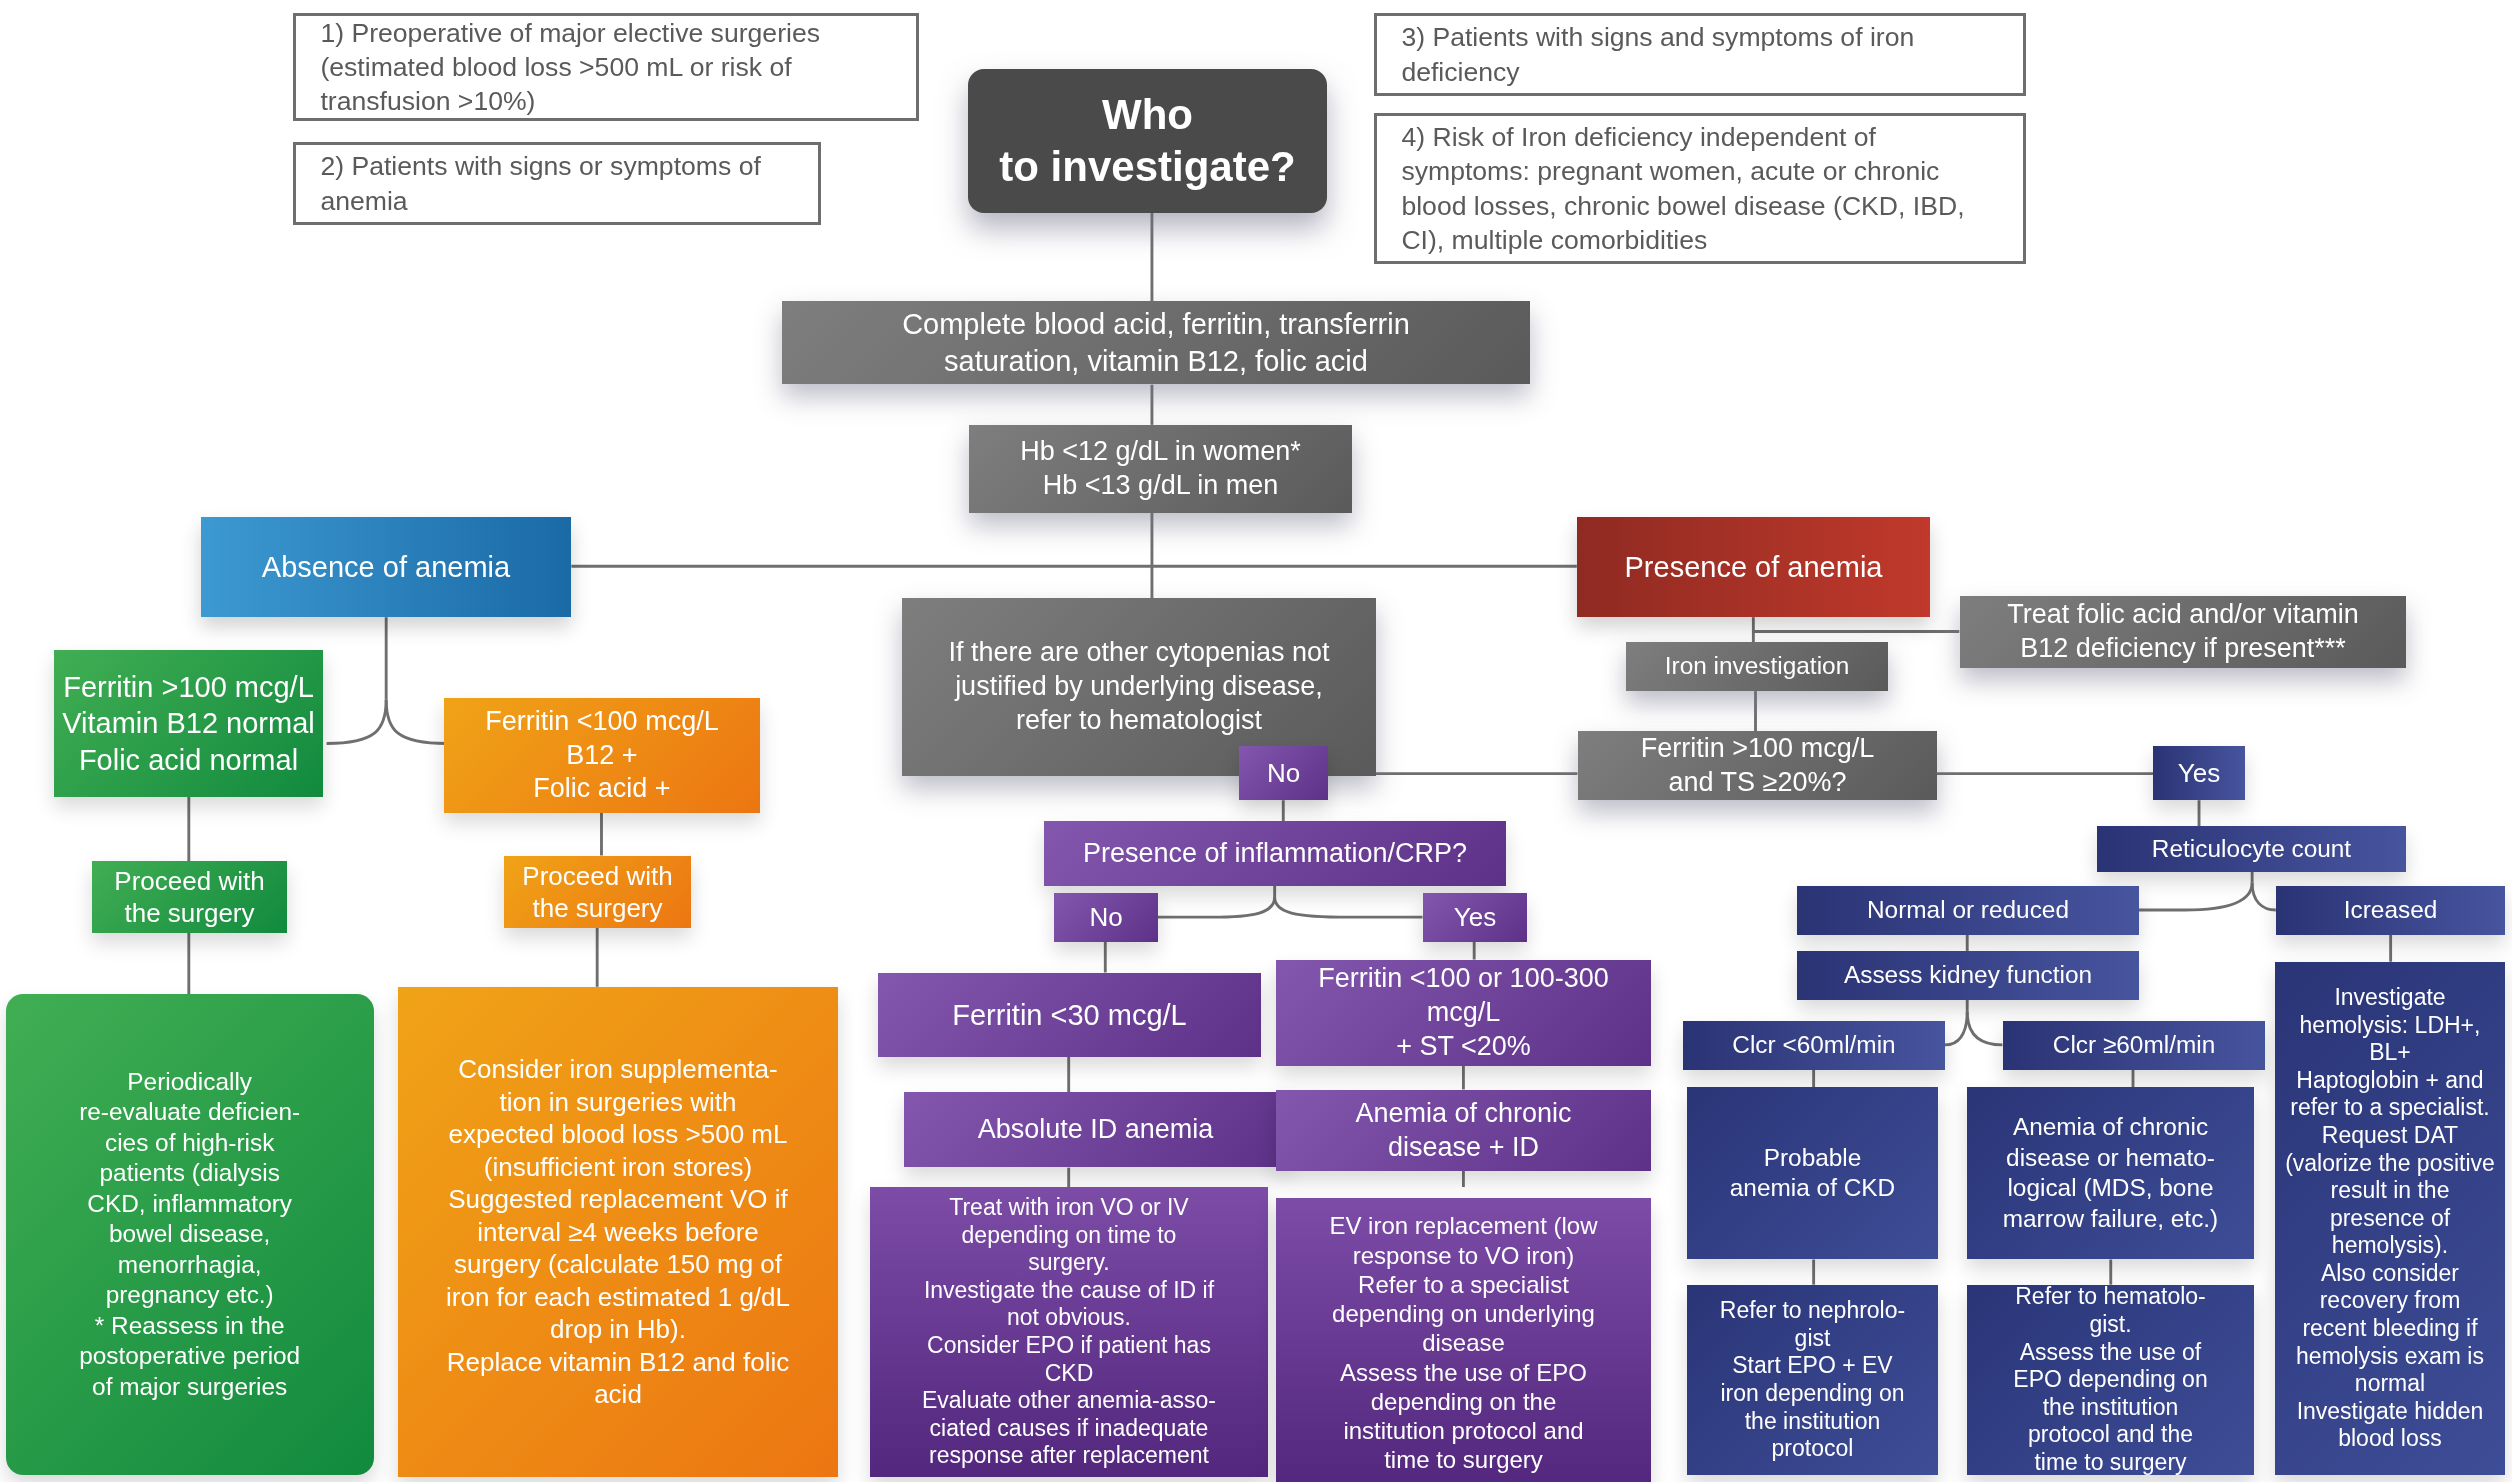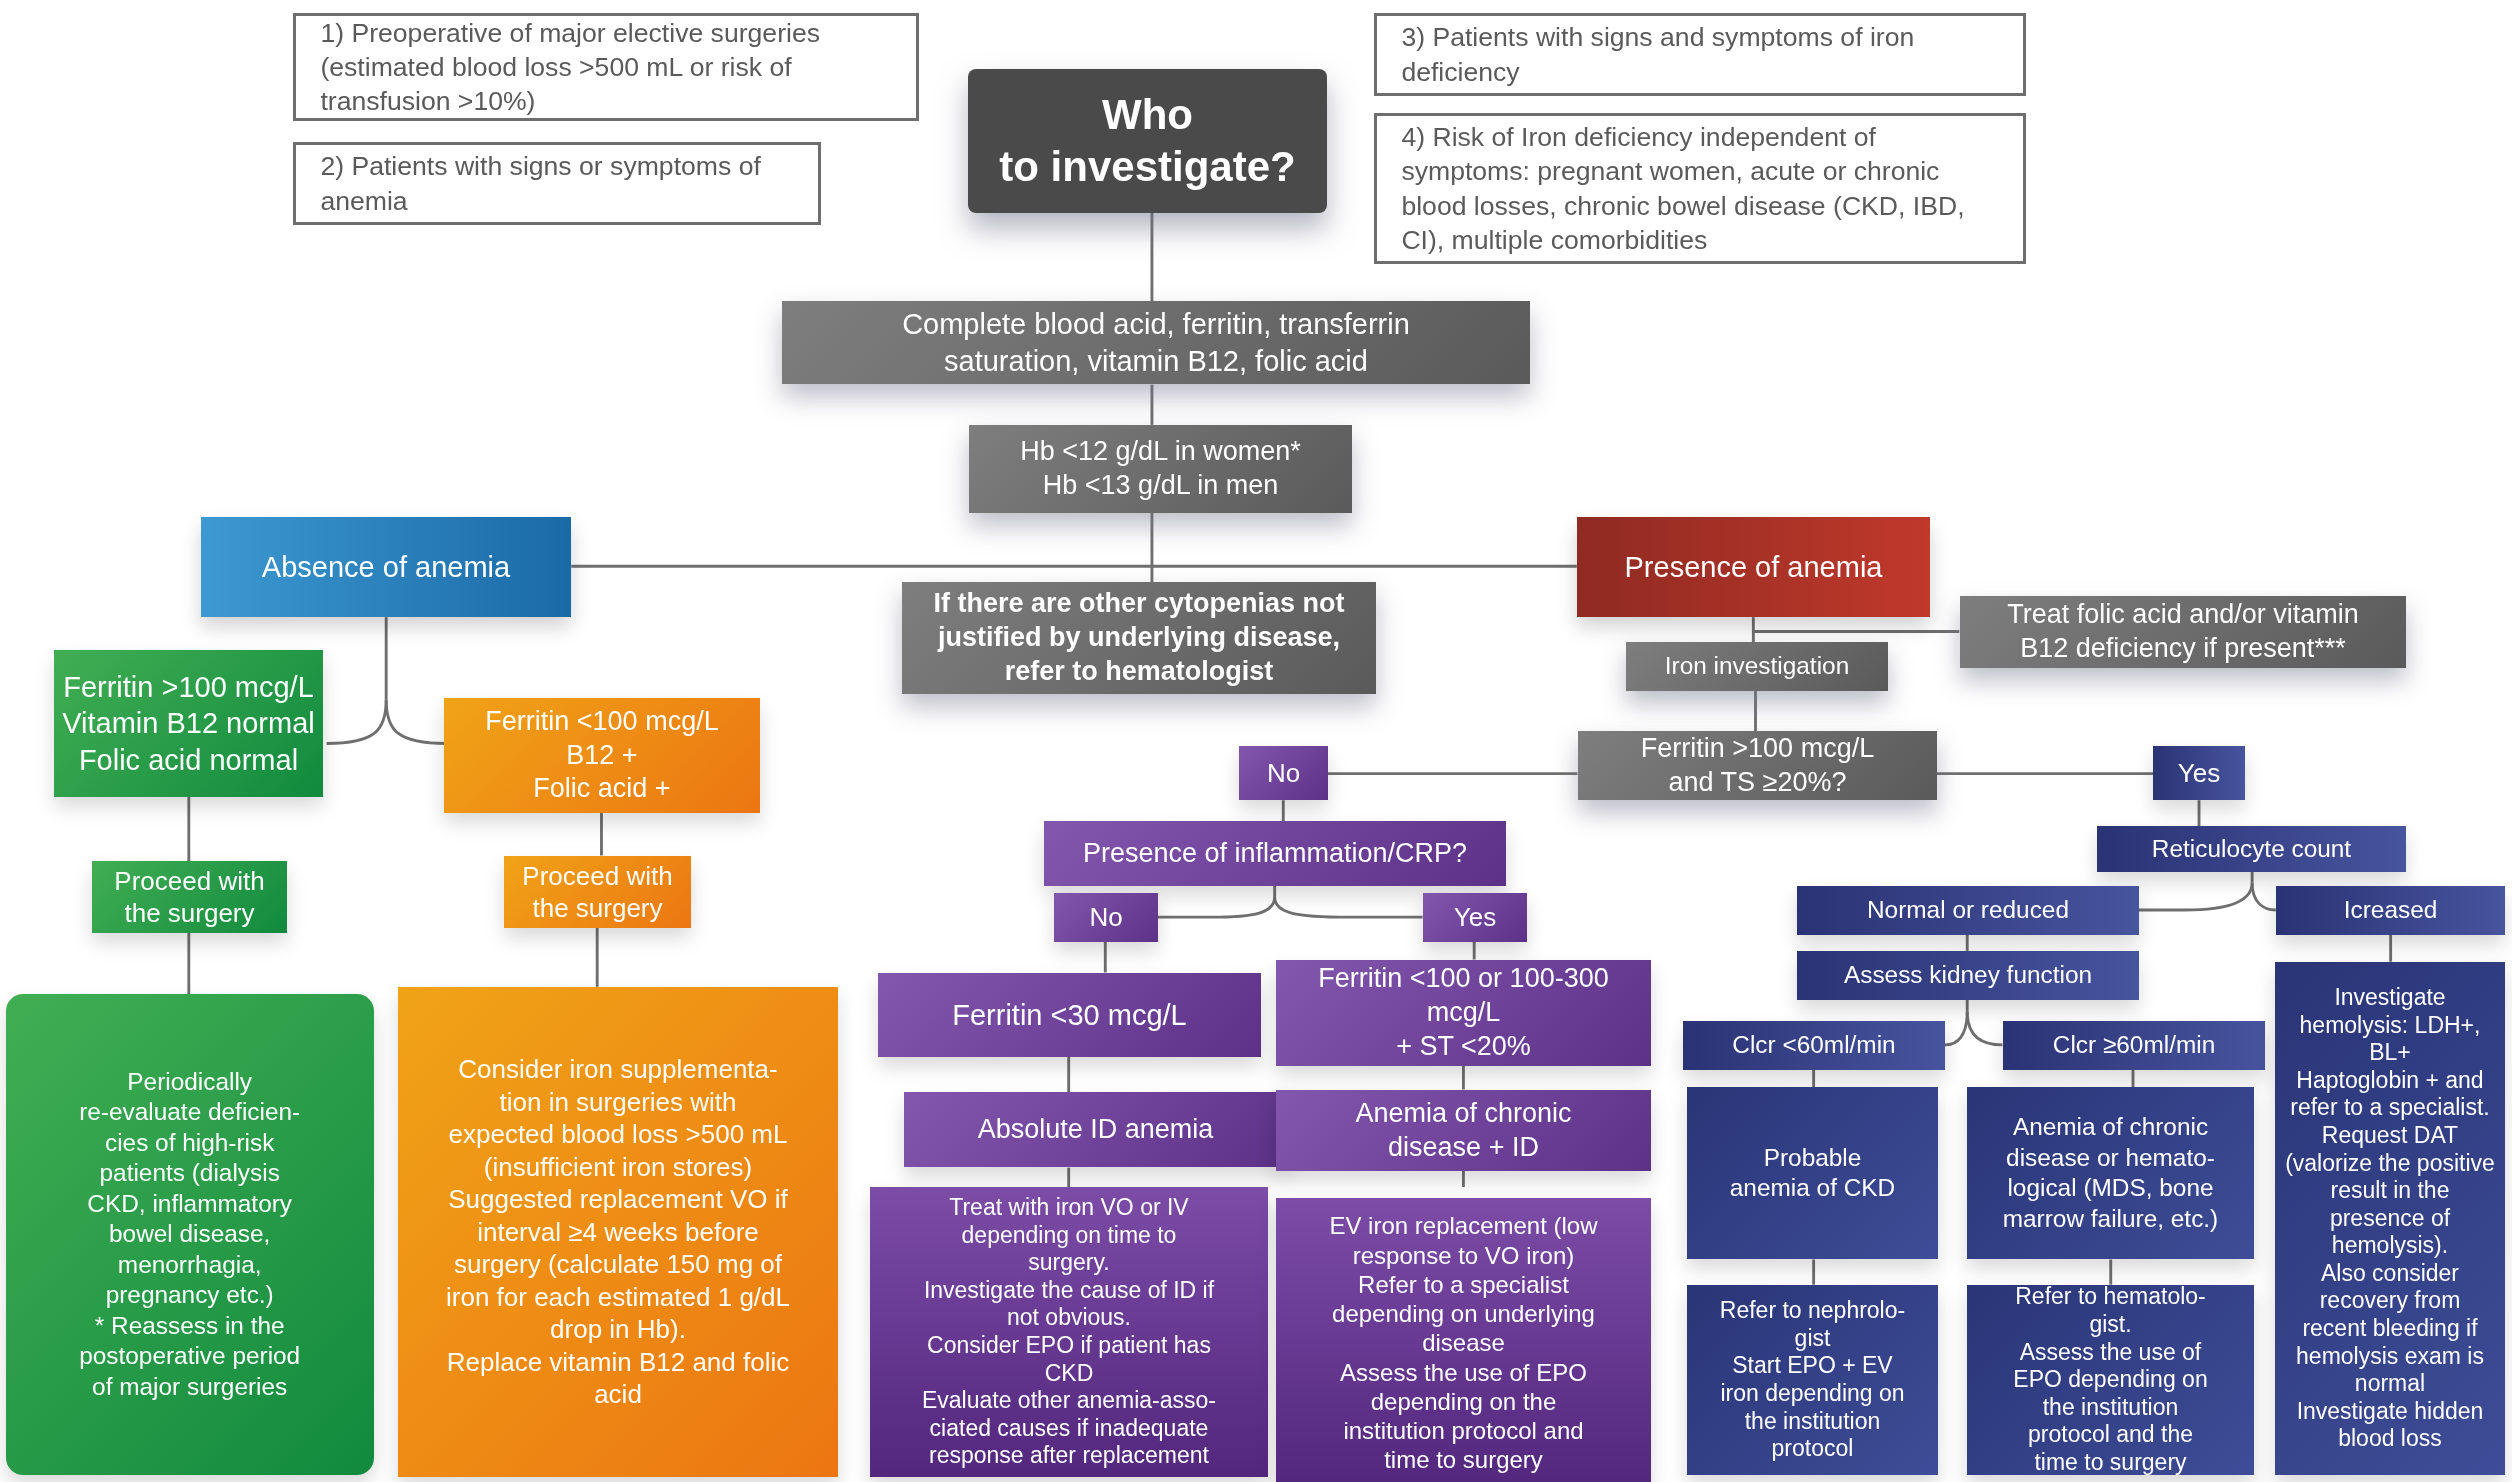--- a/index.html
+++ b/index.html
@@ -5,21 +5,21 @@
   html,body{margin:0;padding:0;background:#ffffff;}
   #canvas{position:relative;width:2512px;height:1482px;background:#ffffff;overflow:hidden;
           font-family:"Liberation Sans", sans-serif;}
   #wires{position:absolute;left:0;top:0;z-index:0;}
   .node{position:absolute;box-sizing:border-box;display:flex;align-items:center;justify-content:center;
         text-align:center;color:#ffffff;white-space:pre-line;z-index:2;line-height:1.25;}
   .outline{background:#ffffff;border:3.6px solid #6e6e6e;color:#5a5a5a;
            justify-content:flex-start;text-align:left;padding:7.2px 24.4px;font-size:26.6px;line-height:1.28;}
   .graybox{background:linear-gradient(135deg,#7e7e7e,#5a5a5a);
            box-shadow:0 13px 24.4px rgba(110,110,135,.45);}
-  .whobox{background:#4a4a4a;border-radius:8px;font-weight:bold;font-size:42px;line-height:1.25;
+  .whobox{background:#4a4a4a;border-radius:16px;font-weight:bold;font-size:42px;line-height:1.25;
           box-shadow:0 16px 29px rgba(110,110,135,.5);}
   .blue{background:linear-gradient(90deg,#3d99d1,#1a6aa6);box-shadow:0 10px 18.7px rgba(0,0,0,.18);}
   .red{background:linear-gradient(90deg,#8f2a22,#c0392b);box-shadow:0 10px 18.7px rgba(0,0,0,.18);}
   .green{background:linear-gradient(135deg,#41ae53,#118a3e);box-shadow:0 10px 18.7px rgba(0,0,0,.15);}
   .orange{background:linear-gradient(135deg,#f0a317,#ec7612);box-shadow:0 10px 18.7px rgba(0,0,0,.15);}
   .purple{background:linear-gradient(135deg,#8457ae,#5c3187);box-shadow:0 10px 18.7px rgba(0,0,0,.15);}
   .purpledeep{background:linear-gradient(180deg,#7c4ca6,#53277e);box-shadow:0 10px 18.7px rgba(0,0,0,.15);}
   .navy{background:linear-gradient(90deg,#2a3374,#47549e);box-shadow:0 10px 18.7px rgba(0,0,0,.15);}
   .navybig{background:linear-gradient(135deg,#2a3577,#3e4d97);box-shadow:0 10px 18.7px rgba(0,0,0,.15);}
   .fs32{font-size:23px;line-height:1.2;}
@@ -128,21 +128,21 @@
 expected blood loss &gt;500 mL
 (insufficient iron stores)
 Suggested replacement VO if
 interval ≥4 weeks before
 surgery (calculate 150 mg of
 iron for each estimated 1 g/dL
 drop in Hb).
 Replace vitamin B12 and folic
 acid</div>
 
-  <div class="node graybox fs38" style="left:902px;top:582px;width:474px;height:112px;font-weight:bold;">If there are other cytopenias not
+  <div class="node graybox fs38" style="left:902px;top:598px;width:474px;height:178px;">If there are other cytopenias not
 justified by underlying disease,
 refer to hematologist</div>
 
   <div class="node graybox fs38" style="left:1960px;top:596px;width:446px;height:72px;">Treat folic acid and/or vitamin
 B12 deficiency if present***</div>
   <div class="node graybox fs34" style="left:1626px;top:642px;width:262px;height:49px;">Iron investigation</div>
   <div class="node graybox fs38" style="left:1578px;top:731px;width:359px;height:69px;">Ferritin &gt;100 mcg/L
 and TS ≥20%?</div>
   <div class="node purple fs36" style="left:1239px;top:746px;width:89px;height:54px;">No</div>
   <div class="node navy fs36" style="left:2153px;top:746px;width:92px;height:54px;">Yes</div>

